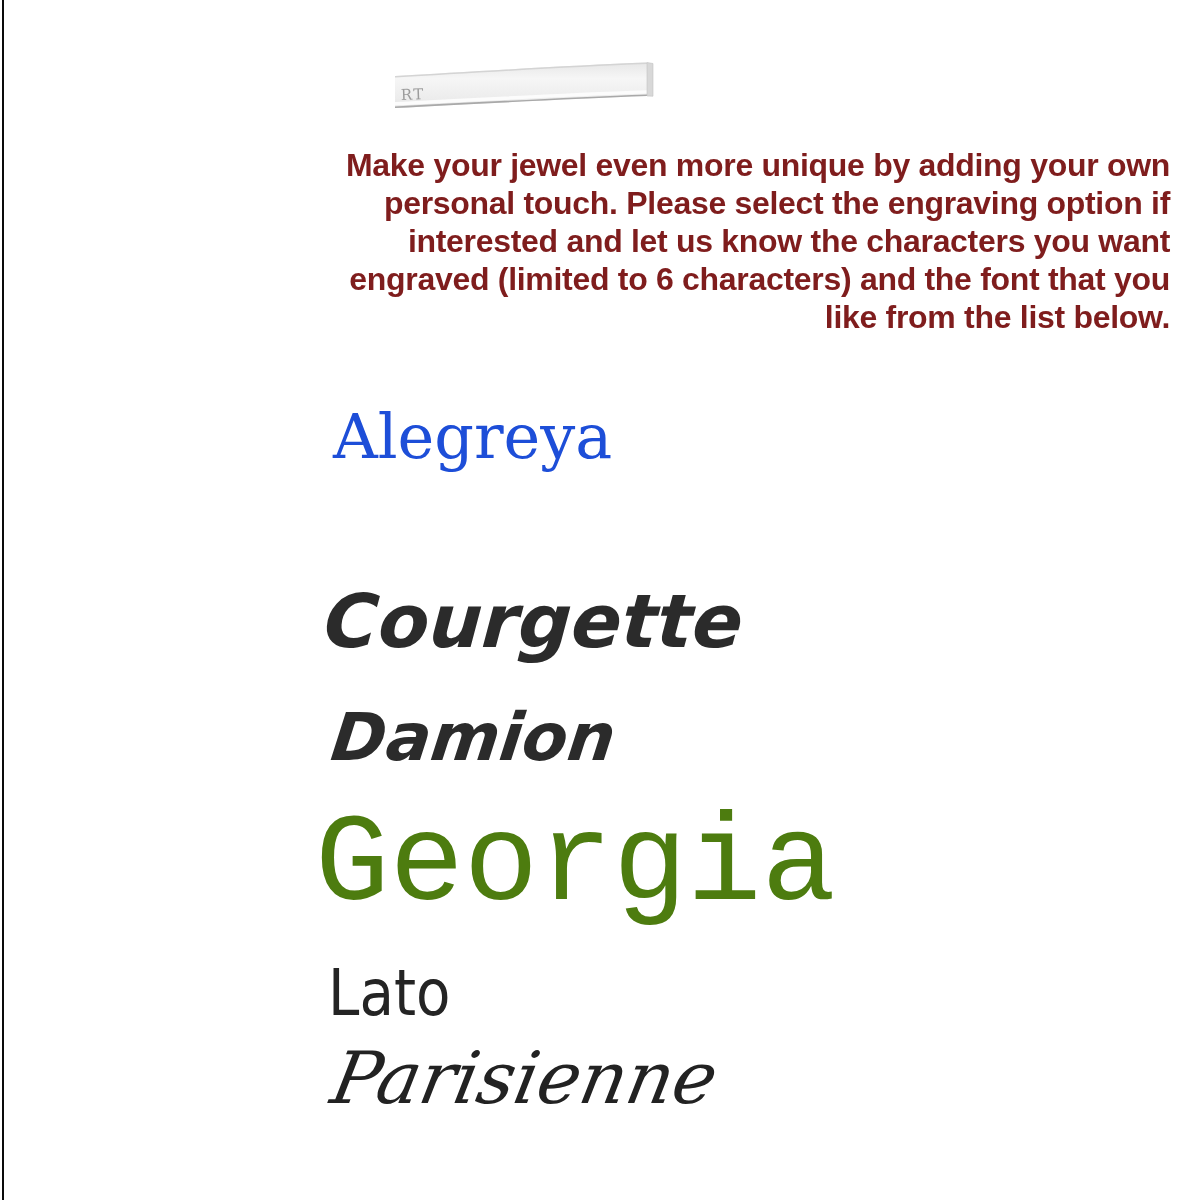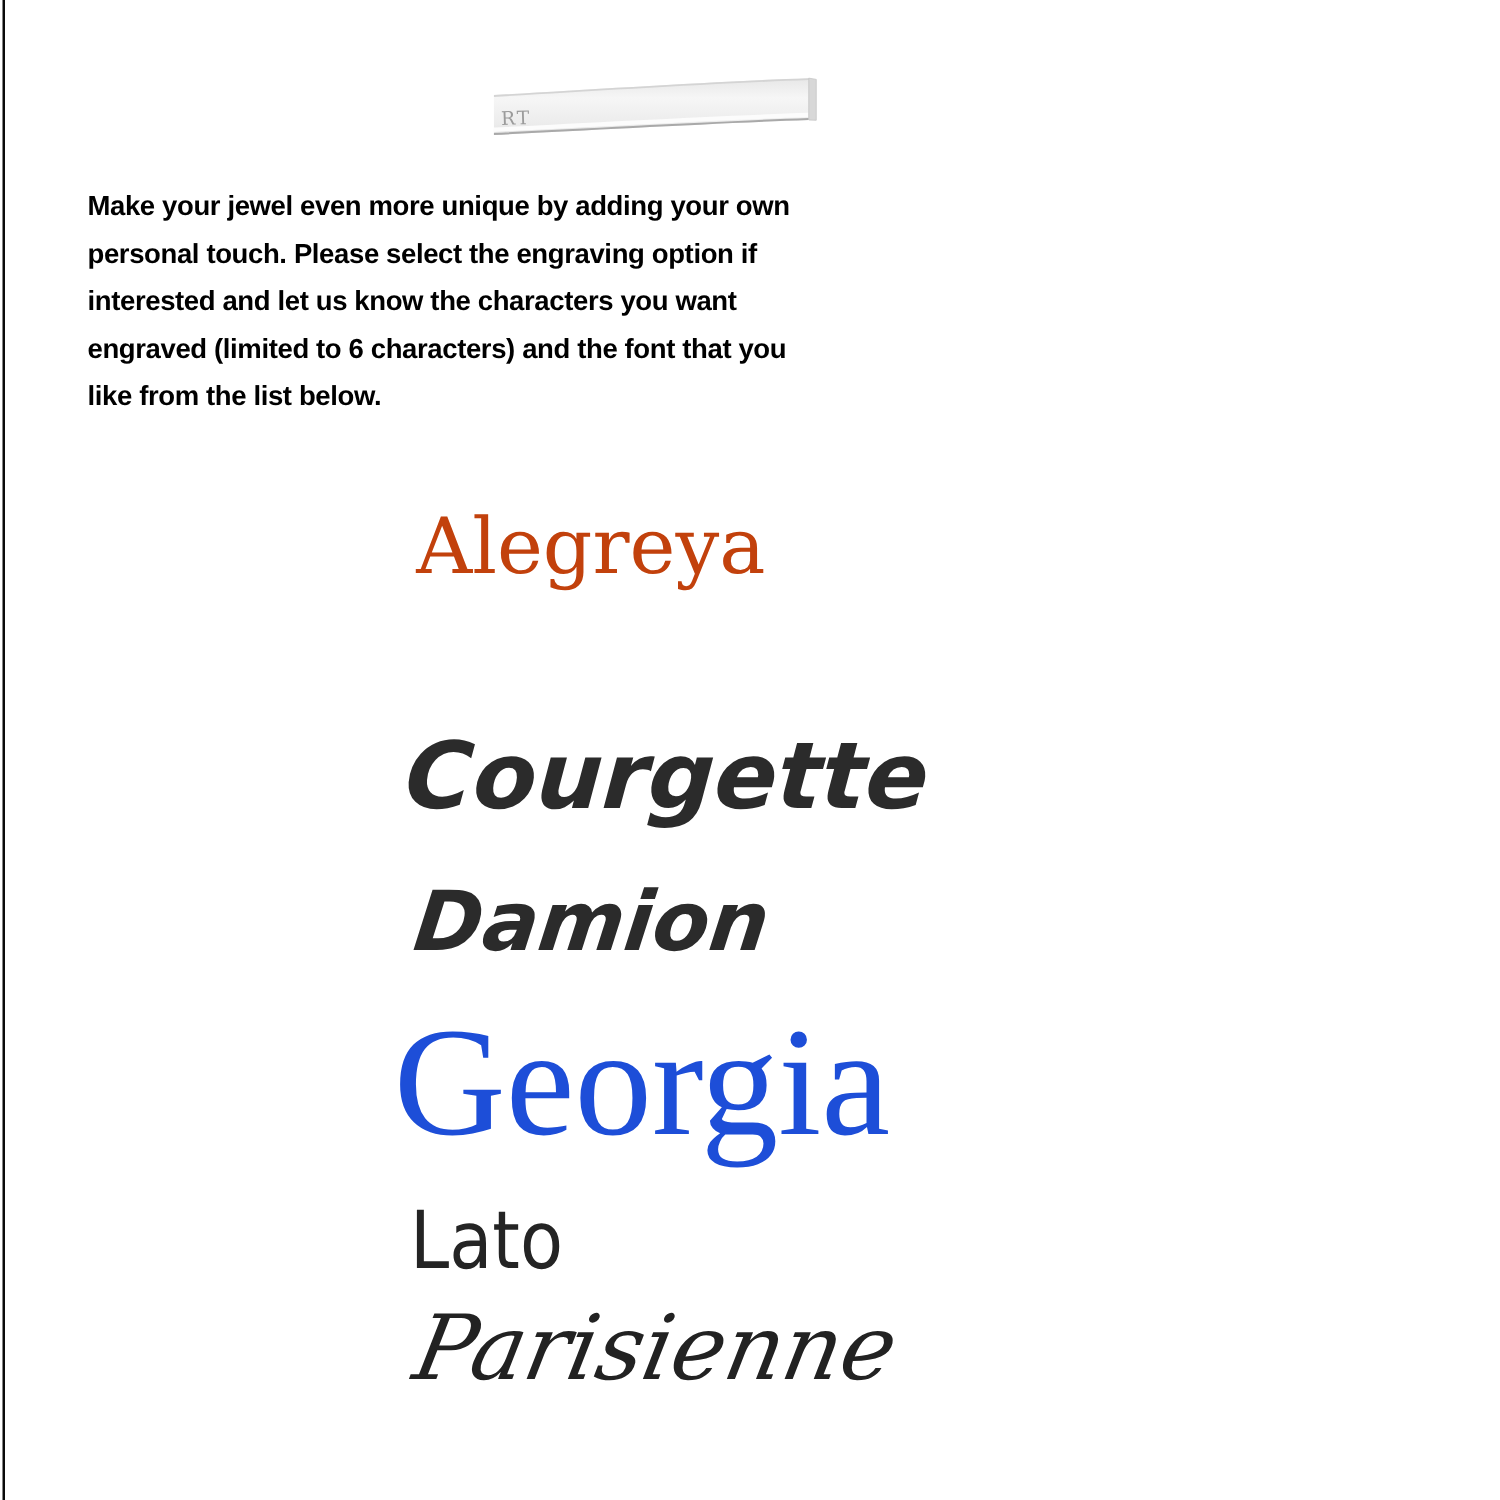--- a/index.html
+++ b/index.html
@@ -15,50 +15,51 @@
     position:absolute;left:2px;top:0;width:2px;height:1200px;
     background:#0a0a0a;
   }
   .jewel{
     position:absolute;left:395px;top:55px;width:260px;height:60px;
   }
   .intro{
     position:absolute;left:70px;top:146px;width:1100px;
     font-family:"Liberation Sans",sans-serif;
     font-weight:bold;
-    font-size:22px;line-height:38px;
+    font-size:32px;line-height:38px;
     letter-spacing:-0.3px;
-    color:#000000;
+    color:#7f1d1d;
     white-space:pre-line;
     margin:0;
+    text-align:right;
   }
   .font-list{position:absolute;left:0;top:0;width:1200px;height:1200px;pointer-events:none;}
   .font-item{position:absolute;line-height:1;white-space:nowrap;}
   .f-alegreya{
     left:333px;top:406px;font-size:62px;
-    font-family:"DejaVu Serif",serif;color:#c2410c;
+    font-family:"DejaVu Serif",serif;color:#1d4ed8;
   }
   .f-cinzel{
     left:333px;top:496px;font-size:58px;
     font-family:"DejaVu Serif",serif;font-variant:small-caps;
     letter-spacing:4px;color:#242424;
   }
   .f-courgette{
     left:322px;top:584px;font-size:74px;
     font-family:"DejaVu Sans",sans-serif;font-style:italic;font-weight:bold;
     transform:skewX(-4deg);transform-origin:left bottom;color:#2b2b2b;
   }
   .f-damion{
     left:328px;top:705px;font-size:66px;
     font-family:"DejaVu Sans",sans-serif;font-style:italic;font-weight:bold;
     transform:skewX(-7deg);transform-origin:left bottom;color:#2b2b2b;
   }
   .f-georgia{
     left:315px;top:804px;font-size:124px;
-    font-family:Liberation Serif, serif;color:#1d4ed8;
+    font-family:Liberation Mono, monospace;color:#4d7c0f;
   }
   .f-lato{
     left:328px;top:961px;font-size:64px;
     font-family:"DejaVu Sans",sans-serif;
     transform:scaleX(0.88);transform-origin:left center;color:#242424;
   }
   .f-parisienne{
     left:326px;top:1042px;font-size:72px;
     font-family:"DejaVu Serif",serif;font-style:italic;
     transform:skewX(-11deg);transform-origin:left bottom;color:#222222;

